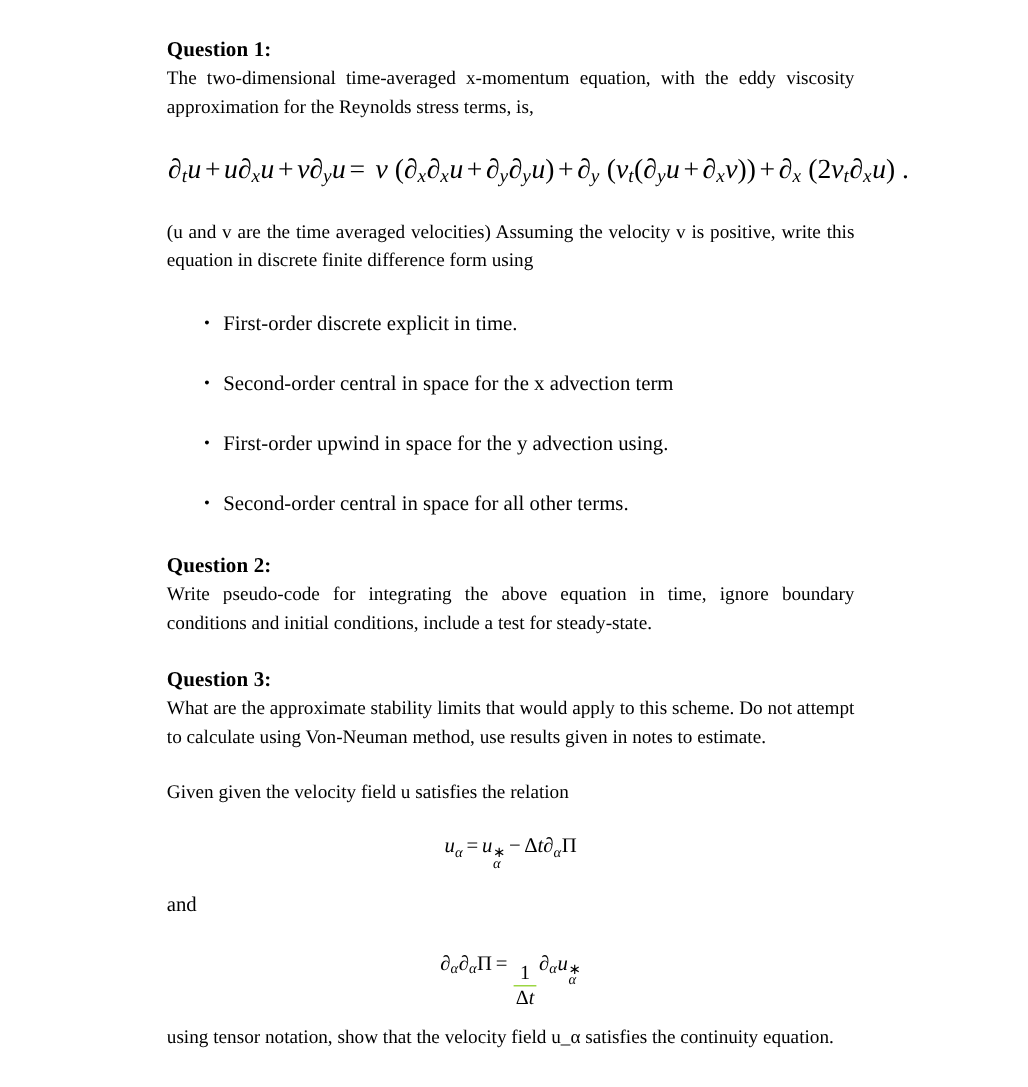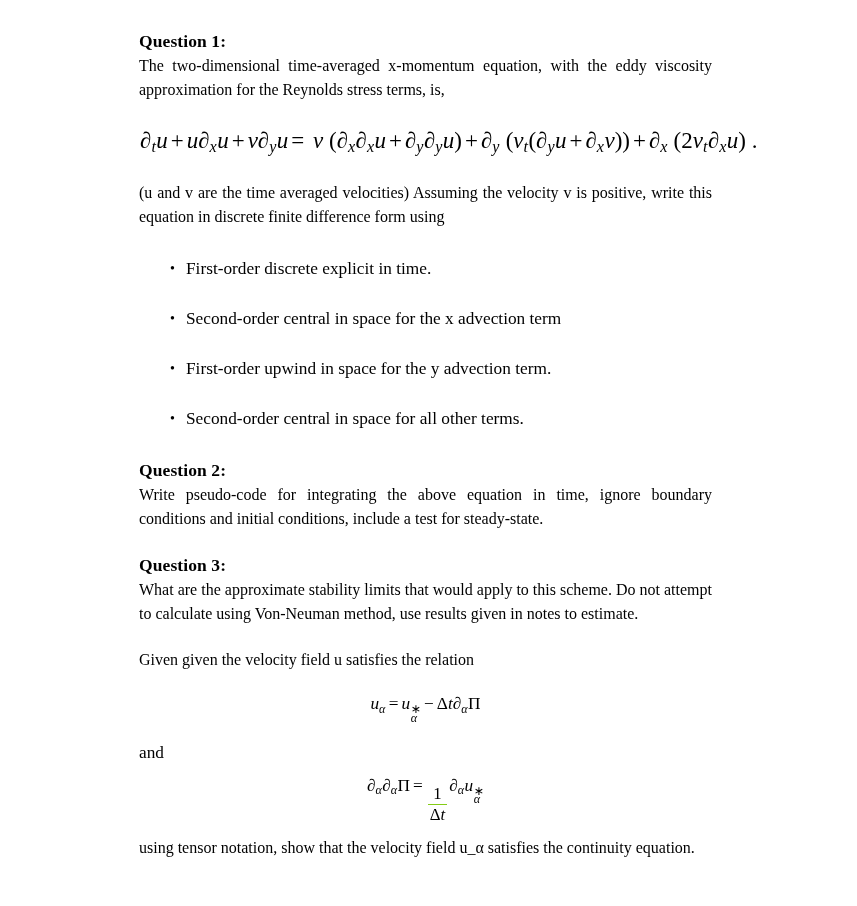--- a/index.html
+++ b/index.html
@@ -141,21 +141,21 @@
         <li>
           <span class="dot">•</span>
           <span>First-order discrete explicit in time.</span>
         </li>
         <li>
           <span class="dot">•</span>
           <span>Second-order central in space for the x advection term</span>
         </li>
         <li>
           <span class="dot">•</span>
-          <span>First-order upwind in space for the y advection term.</span>
+          <span>First-order upwind in space for the y advection using.</span>
         </li>
         <li>
           <span class="dot">•</span>
           <span>Second-order central in space for all other terms.</span>
         </li>
       </ul>
     </div>
 
     <div class="sec-gap"></div>
 
@@ -182,21 +182,21 @@
         <span class="mi">u<span class="sub">α</span></span><span class="op">=</span><span class="mi">u<span class="supsub">
               <span class="s-top">∗</span>
               <span class="s-bot">α</span>
             </span></span><span class="op">−</span><span class="mup">Δ</span><span class="mi">t∂<span class="sub">α</span></span><span class="mup">Π</span>
       </div>
 
       <div class="eq-gap-bot"></div>
 
       <p class="and-line">and</p>
 
-      <div class="eq-display" style="margin-top:7px;">
+      <div class="eq-display" style="margin-top:23px;">
         <span class="mi">∂<span class="sub">α</span>∂<span class="sub">α</span></span><span class="mup">Π</span><span class="op">=</span><span class="frac">
             <span class="num mup">1</span>
             <span class="den"><span class="mup">Δ</span><span class="mi">t</span></span>
           </span><span class="mi">∂<span class="sub">α</span>u<span class="supsub">
               <span class="s-top">∗</span>
               <span class="s-bot">α</span>
             </span></span>
       </div>
 
       <div style="height:12px;"></div>

